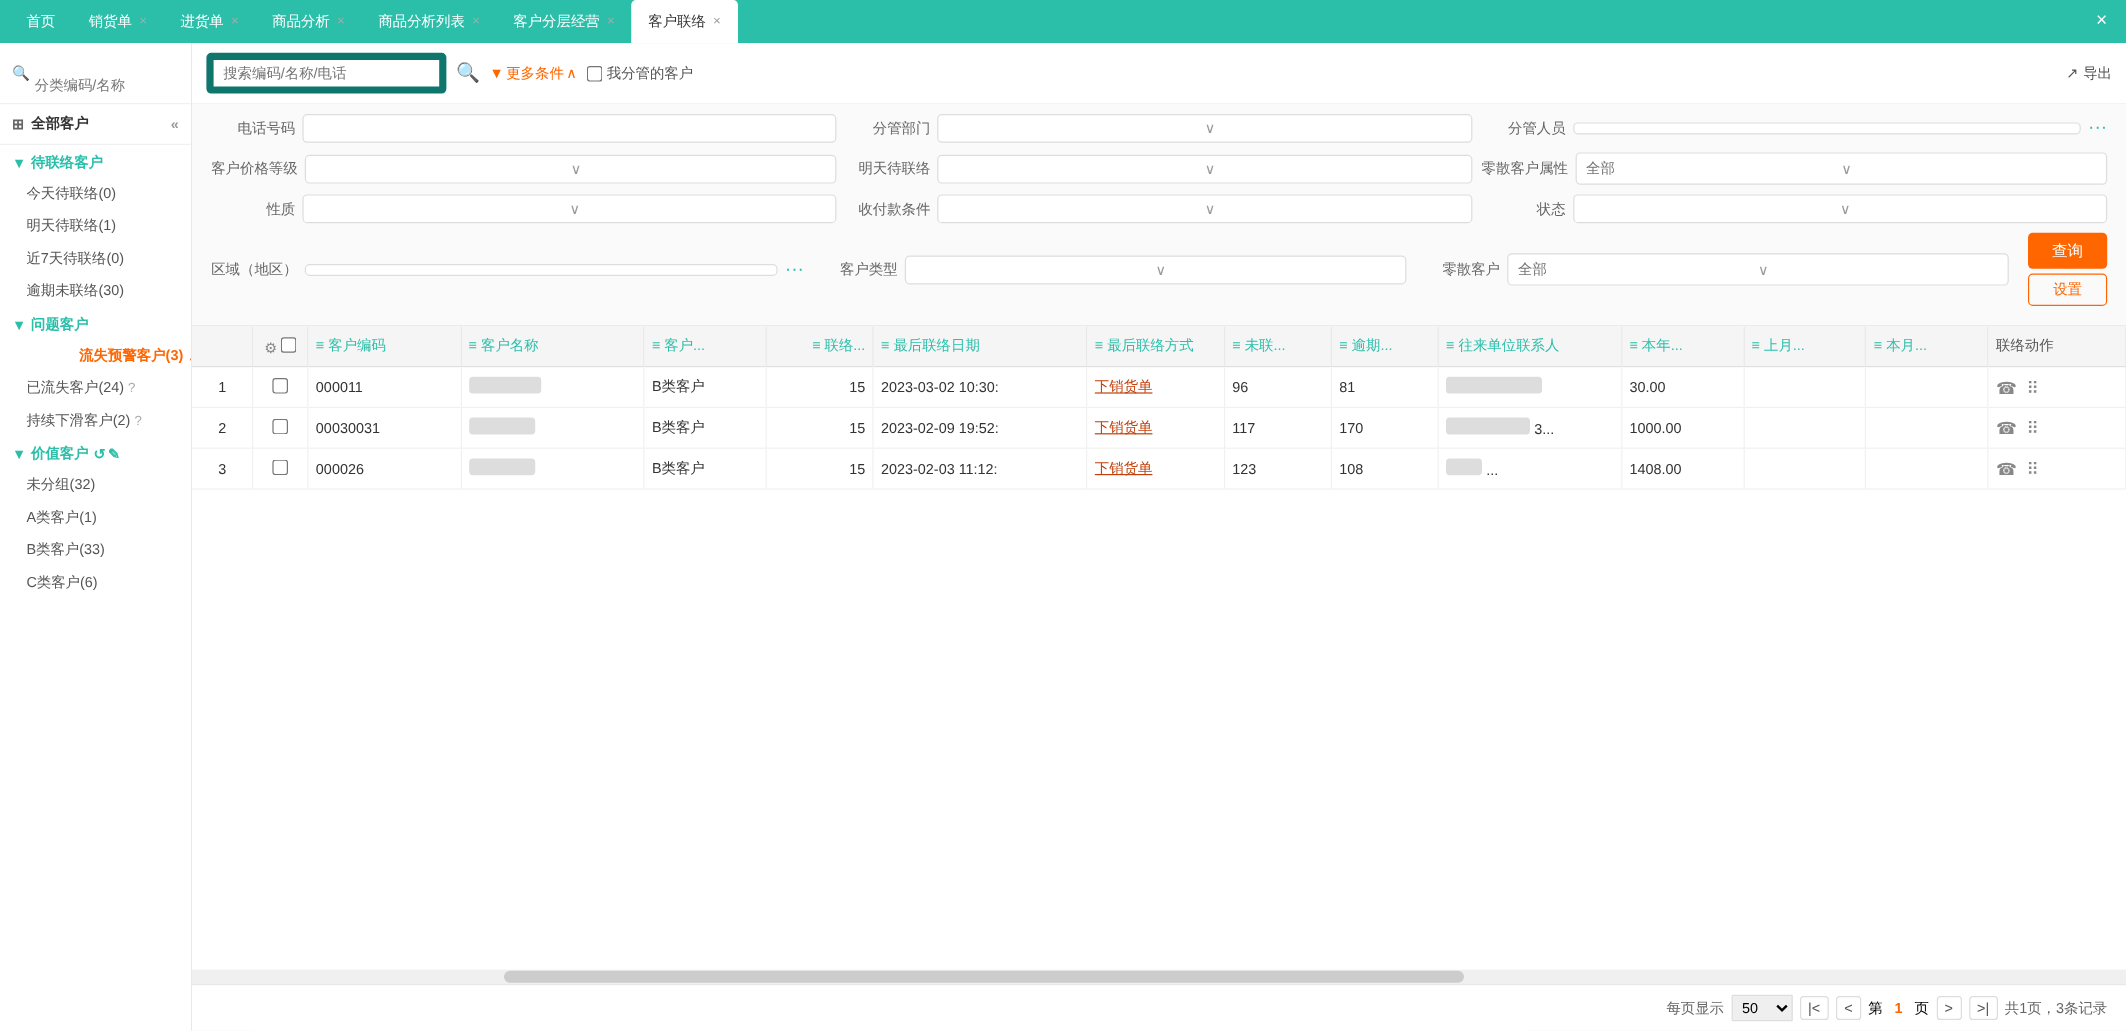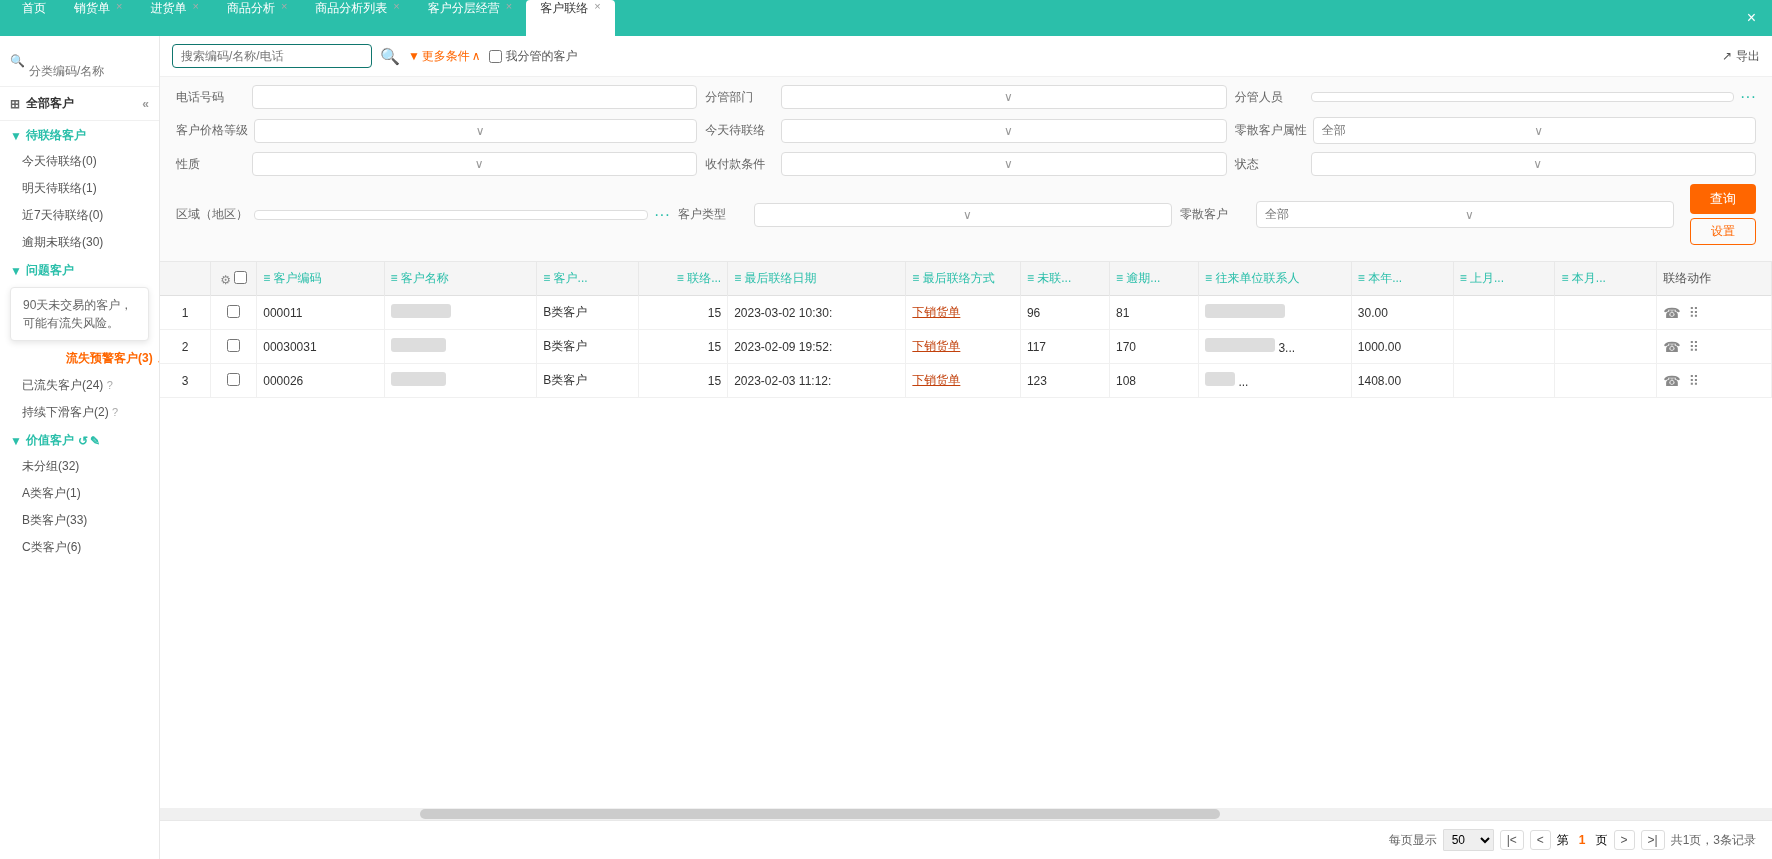--- a/index.html
+++ b/index.html
@@ -8,21 +8,21 @@
     
     .tab-bar {
       display: flex;
       align-items: center;
       background: #2bbfaa;
       height: 36px;
       padding: 0 8px;
     }
     .tab-item {
       display: flex;
-      align-items: flex-start;
+      align-items: center;
       padding: 0 14px;
       height: 36px;
       color: #fff;
       cursor: pointer;
       font-size: 13px;
       white-space: nowrap;
     }
     .tab-item.active {
       background: #fff;
       color: #333;
@@ -132,21 +132,21 @@
     
     .filter-bar {
       display: flex;
       align-items: center;
       padding: 8px 12px;
       border-bottom: 1px solid #f0f0f0;
       gap: 8px;
       flex-shrink: 0;
     }
     .filter-search-input {
-      border: 1px solid #0f766e;
+      border: 6px solid #0f766e;
       border-radius: 4px;
       padding: 4px 8px;
       width: 200px;
       outline: none;
       font-size: 12px;
     }
     .filter-search-btn {
       background: none;
       border: none;
       cursor: pointer;
@@ -195,20 +195,21 @@
     .filter-field {
       display: flex;
       align-items: center;
       flex: 1;
       gap: 6px;
     }
     .filter-field label {
       color: #666;
       white-space: nowrap;
       min-width: 70px;
+      text-align: right;
     }
     .filter-field input, .filter-field select {
       flex: 1;
       border: 1px solid #ddd;
       border-radius: 4px;
       padding: 4px 8px;
       font-size: 12px;
       outline: none;
       background: #fff;
     }
@@ -420,23 +421,20 @@
       <span>近7天待联络(0)</span>
     </div>
     <div class="sidebar-item">
       <span>逾期未联络(30)</span>
     </div>
 
     <div class="sidebar-section-title">
       <span class="arrow">▼</span>
       <span>问题客户</span>
     </div>
-    <div class="tooltip-box">
-      <span>90天未交易的客户，可能有流失风险。</span>
-    </div>
     <div class="sidebar-item active with-warn">
       <span>流失预警客户(3)</span>
       <span style="color:#ff6600; margin-left:2px;">⚠</span>
     </div>
     <div class="sidebar-item">
       <span>已流失客户(24)</span>
       <span style="color:#aaa; font-size:11px;">?</span>
     </div>
     <div class="sidebar-item">
       <span>持续下滑客户(2)</span>
@@ -509,21 +507,21 @@
 
       <div class="filter-row">
         <div class="filter-field">
           <label>客户价格等级</label>
           <div class="select-wrapper">
             <span></span>
             <span class="arrow">∨</span>
           </div>
         </div>
         <div class="filter-field">
-          <label>今天待联络</label>
+          <label>明天待联络</label>
           <div class="select-wrapper">
             <span></span>
             <span class="arrow">∨</span>
           </div>
         </div>
         <div class="filter-field">
           <label>零散客户属性</label>
           <div class="select-wrapper">
             <span>全部</span>
             <span class="arrow">∨</span>

